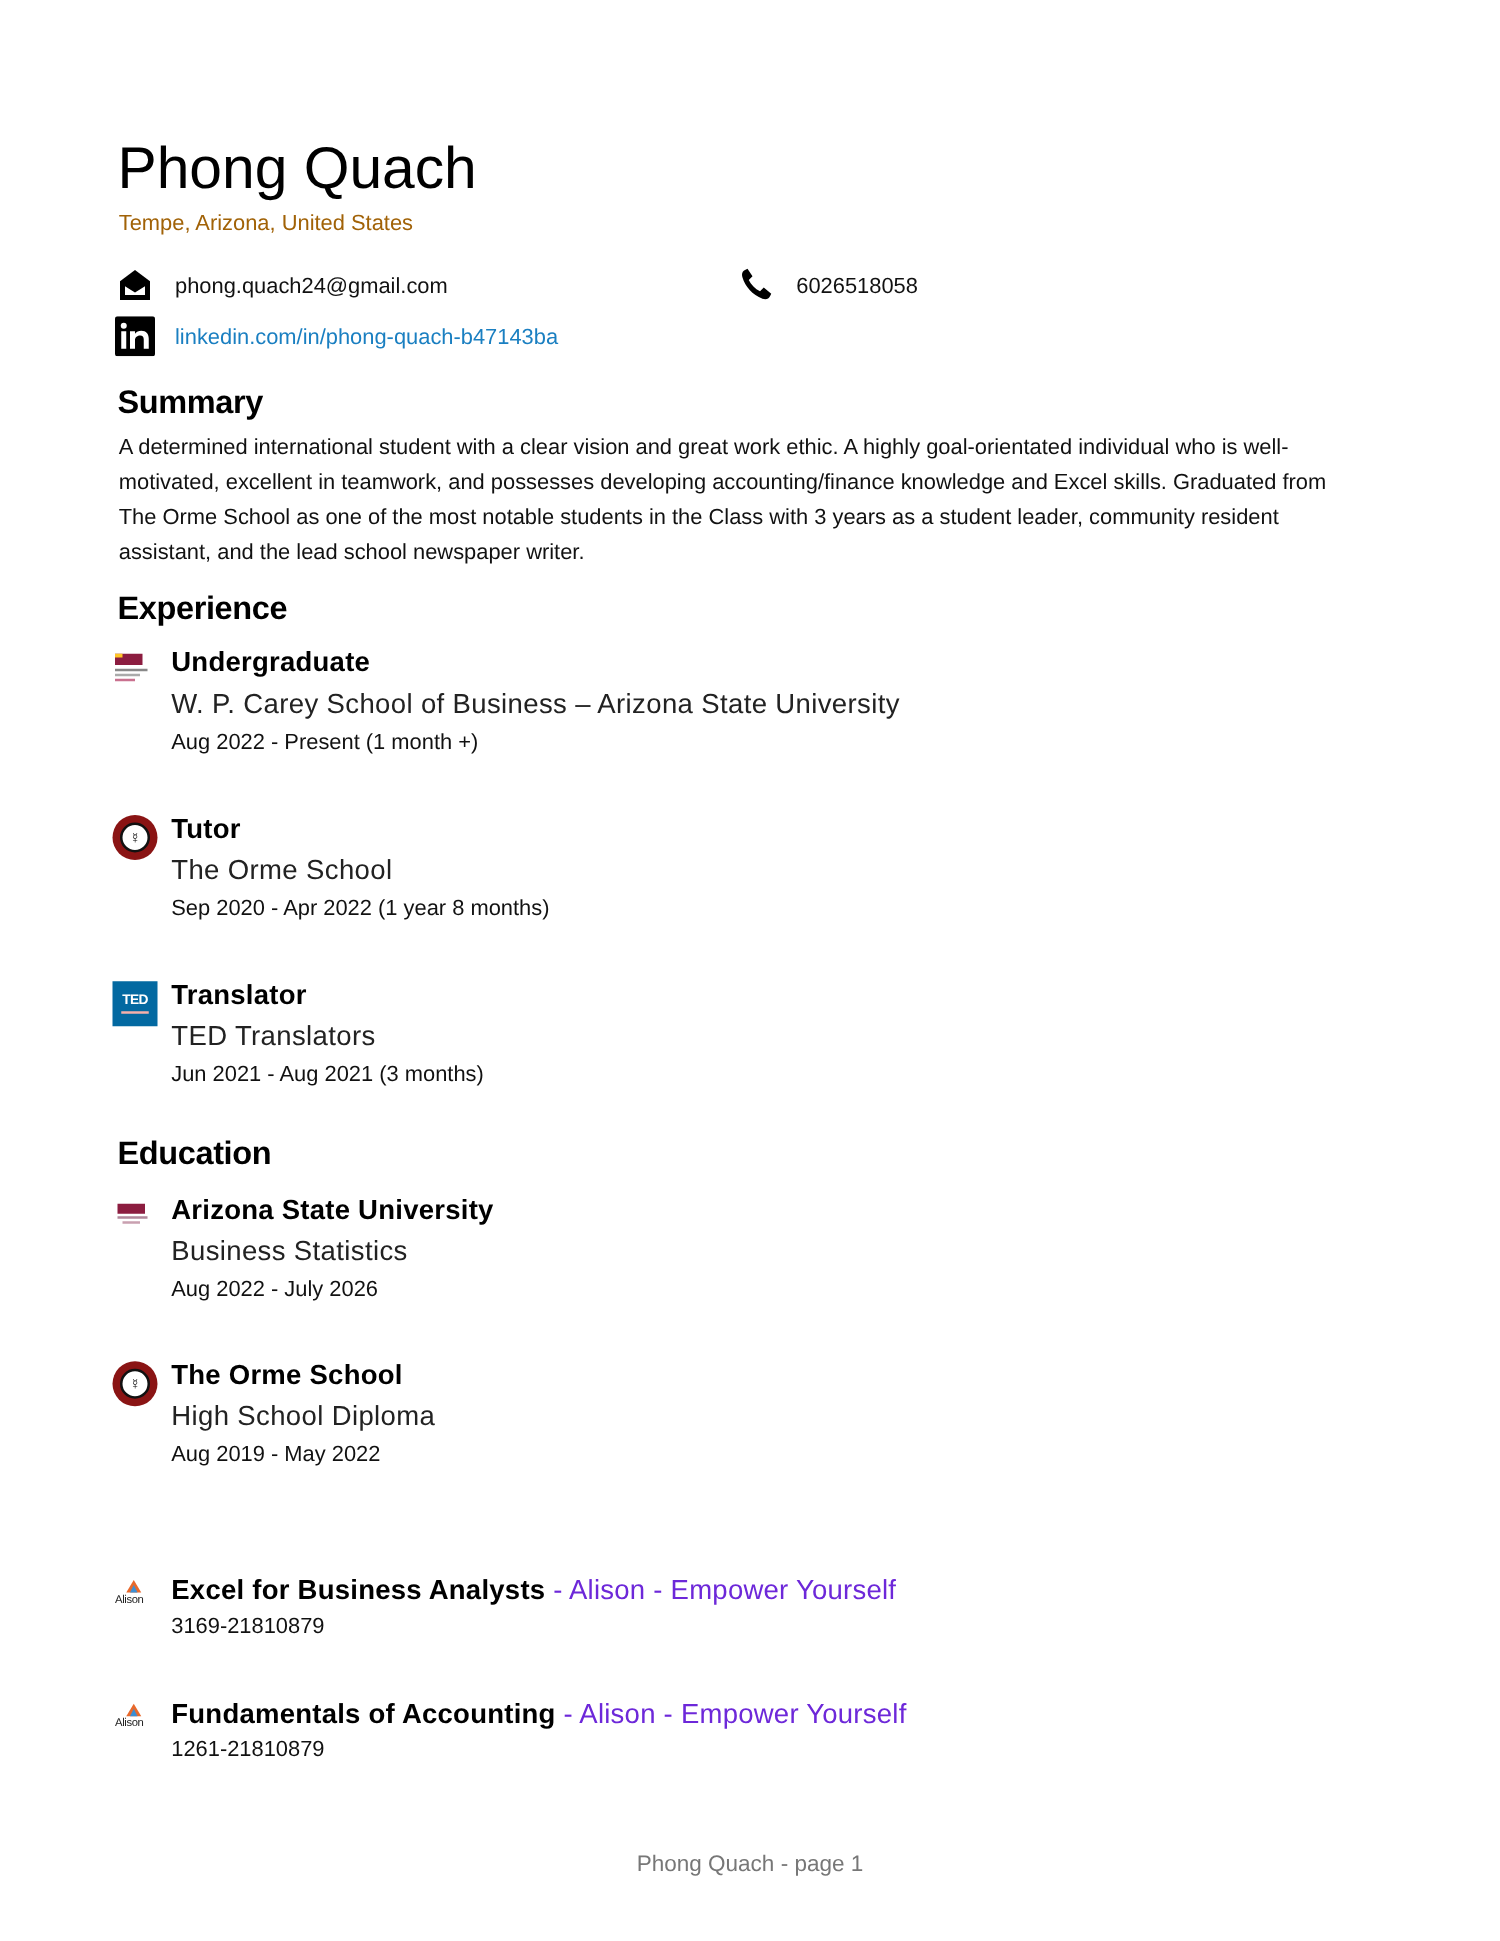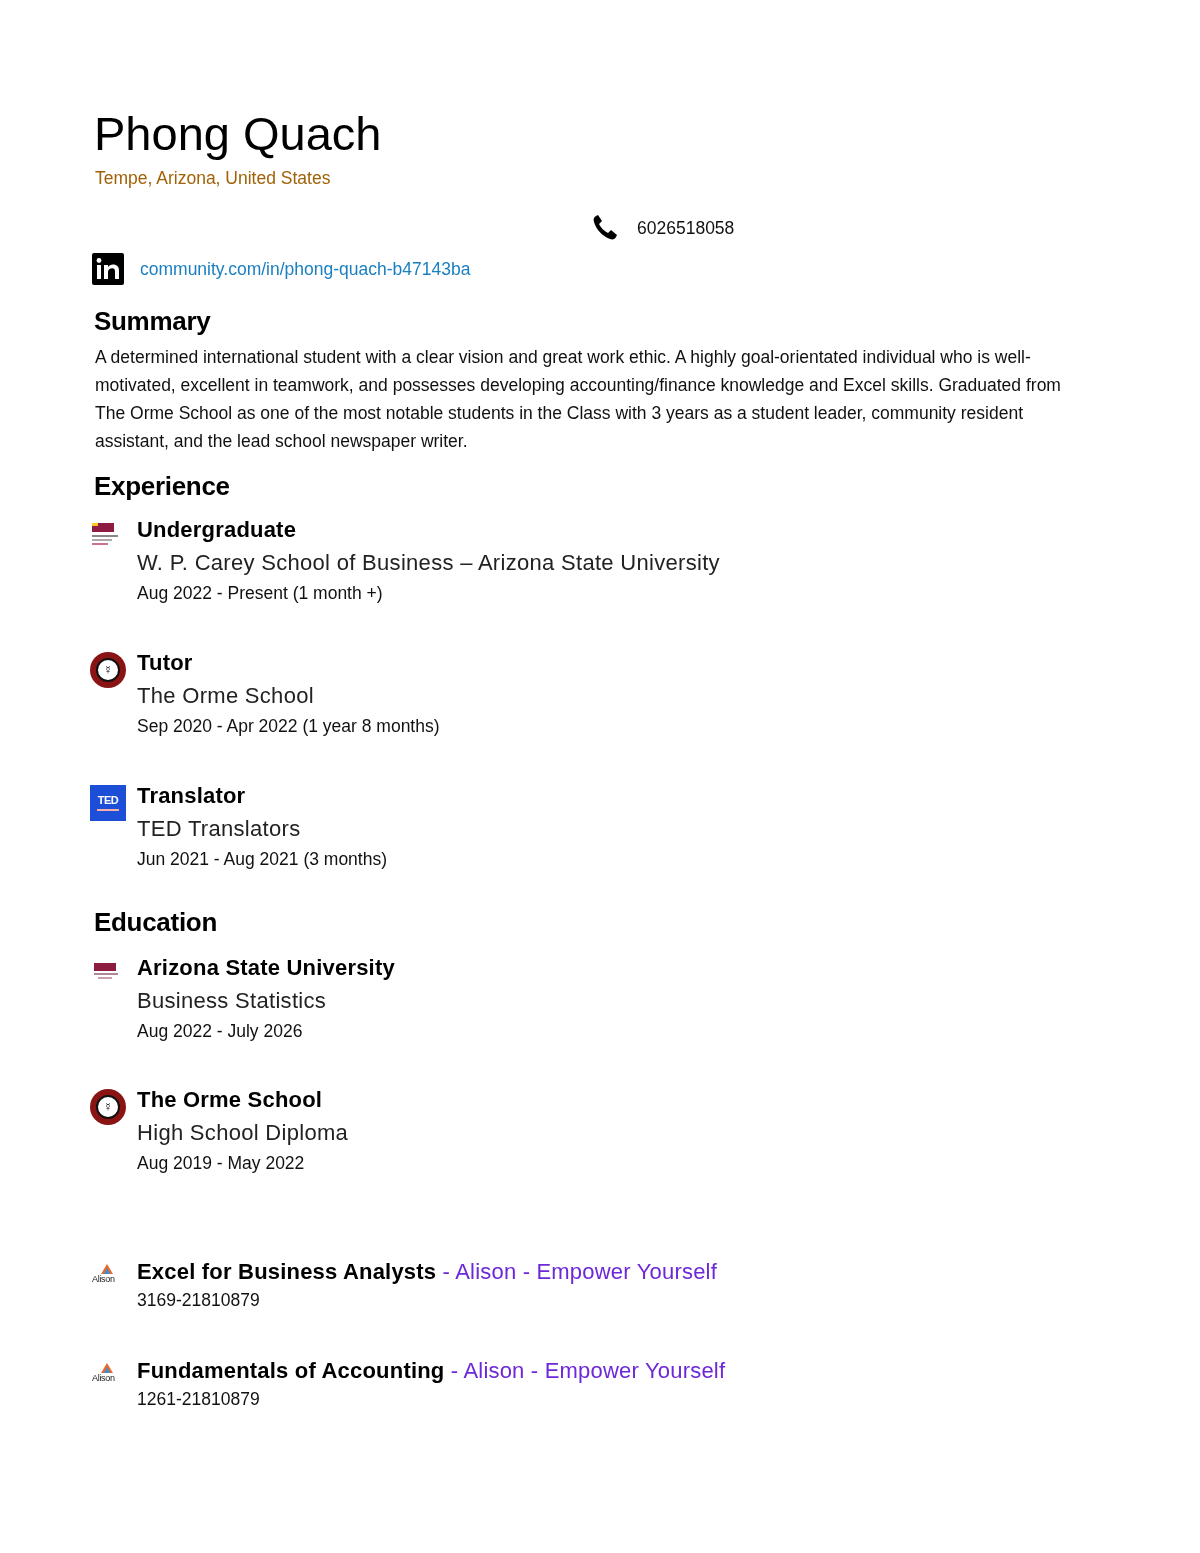--- a/index.html
+++ b/index.html
@@ -27,56 +27,65 @@
     .asu-logo .mark2 { position: absolute; left: 2px; top: 4px; width: 6px; height: 3px; background: #ffc627; }
     .asu-logo .l1 { position: absolute; left: 2px; top: 16px; width: 26px; height: 2px; background: #888; }
     .asu-logo .l2 { position: absolute; left: 2px; top: 20px; width: 20px; height: 2px; background: #aaa; }
     .asu-logo .l3 { position: absolute; left: 2px; top: 24px; width: 16px; height: 2px; background: #c9718f; }
     .asu-edu { position: relative; width: 30px; height: 30px; }
     .asu-edu .mark { position: absolute; left: 4px; top: 6px; width: 22px; height: 8px; background: #8c1d40; }
     .asu-edu .l1 { position: absolute; left: 4px; top: 16px; width: 24px; height: 2px; background: #b0879a; }
     .asu-edu .l2 { position: absolute; left: 8px; top: 20px; width: 14px; height: 2px; background: #c9a0b0; }
     .orme-logo { width: 36px; height: 36px; border-radius: 50%; background: #8a1414; display: flex; align-items: center; justify-content: center; }
     .orme-logo .inner { width: 24px; height: 24px; border-radius: 50%; background: #fff; border: 2px solid #111; box-sizing: border-box; display: flex; align-items: center; justify-content: center; font-size: 12px; font-weight: 700; line-height: 1; }
-    .ted-logo { width: 36px; height: 36px; background: #1d4ed8; display: flex; flex-direction: column; align-items: center; justify-content: center; }
+    .ted-logo { width: 36px; height: 36px; background: #0369a1; display: flex; flex-direction: column; align-items: center; justify-content: center; }
     .ted-logo .t { color: #fff; font-size: 11px; font-weight: 700; letter-spacing: -0.5px; line-height: 11px; }
     .ted-logo .s { width: 22px; height: 2px; background: #f6b0aa; margin-top: 3px; }
     .alison-logo { position: relative; width: 34px; height: 30px; }
     .alison-logo .tri { position: absolute; left: 11px; top: 3px; width: 0; height: 0; border-left: 6px solid transparent; border-right: 6px solid transparent; border-bottom: 10px solid #e8692c; }
     .alison-logo .tri2 { position: absolute; left: 14px; top: 7px; width: 0; height: 0; border-left: 3px solid transparent; border-right: 3px solid transparent; border-bottom: 6px solid #3b8fd4; }
     .alison-logo .word { position: absolute; left: 2px; top: 13px; font-size: 9px; color: #222; letter-spacing: -0.3px; }
   </style>
 </head>
 <body>
 
 <div class="page">
 
   <div class="name">Phong Quach</div>
   <div class="location">Tempe, Arizona, United States</div>
 
+  <div class="contact-row" style="left:92px; top:212px;">
+    <span class="icon">
+      <svg width="30" height="30" viewBox="0 0 30 30">
+        <path d="M3 12 L15 3 L27 12 L27 27 L3 27 Z" fill="#000"></path>
+        <path d="M7 16 L15 21 L23 16 L23 23 L7 23 Z" fill="#fff"></path>
+      </svg>
+    </span>
+    <span class="contact-text">phong.quach24@gmail.com</span>
+  </div>
 
   <div class="contact-row" style="left:589px; top:212px;">
     <span class="icon">
       <svg width="30" height="30" viewBox="0 0 30 30">
         <path d="M6 3 C4 4 3 6 4 9 C6 16 12 23 20 26 C23 27 25 26 26 24 L27 22 L21 17 L18 20 C14 18 11 15 9 11 L12 8 L8 2 Z" fill="#000"></path>
       </svg>
     </span>
     <span class="contact-text">6026518058</span>
   </div>
 
   <div class="contact-row" style="left:92px; top:253px;">
     <span class="icon">
       <svg width="32" height="32" viewBox="0 0 32 32">
         <rect x="0" y="0" width="32" height="32" rx="2" fill="#000"></rect>
         <rect x="5" y="12" width="4" height="14" fill="#fff"></rect>
         <circle cx="7" cy="7.5" r="2.4" fill="#fff"></circle>
         <path d="M12 12 L16 12 L16 14 C17 12.5 19 11.6 21 11.6 C25 11.6 27 14 27 18 L27 26 L23 26 L23 18.5 C23 16.5 22 15.3 20.2 15.3 C18 15.3 16 16.6 16 19 L16 26 L12 26 Z" fill="#fff"></path>
       </svg>
     </span>
-    <a class="contact-link">community.com/in/phong-quach-b47143ba</a>
+    <a class="contact-link">linkedin.com/in/phong-quach-b47143ba</a>
   </div>
 
   <div class="section-title" style="top:306px;">Summary</div>
   <div class="summary-text">A determined international student with a clear vision and great work ethic. A highly goal-orientated individual who is well-motivated, excellent in teamwork, and possesses developing accounting/finance knowledge and Excel skills. Graduated from The Orme School as one of the most notable students in the Class with 3 years as a student leader, community resident assistant, and the lead school newspaper writer.</div>
 
   <div class="section-title" style="top:471px;">Experience</div>
 
   <div class="entry" style="top:517px;">
     <div class="logo">
       <div class="asu-logo">
@@ -159,13 +168,14 @@
       <div class="alison-logo">
           <div class="tri"></div>
           <div class="tri2"></div>
           <span class="word">Alison</span>
         </div>
     </div>
     <div class="title"><span>Fundamentals of Accounting</span><span class="muted"> - Alison - Empower Yourself</span></div>
     <div class="certid">1261-21810879</div>
   </div>
 
+  <div class="footer">Phong Quach - page 1</div>
 </div>
 
 </body></html>

